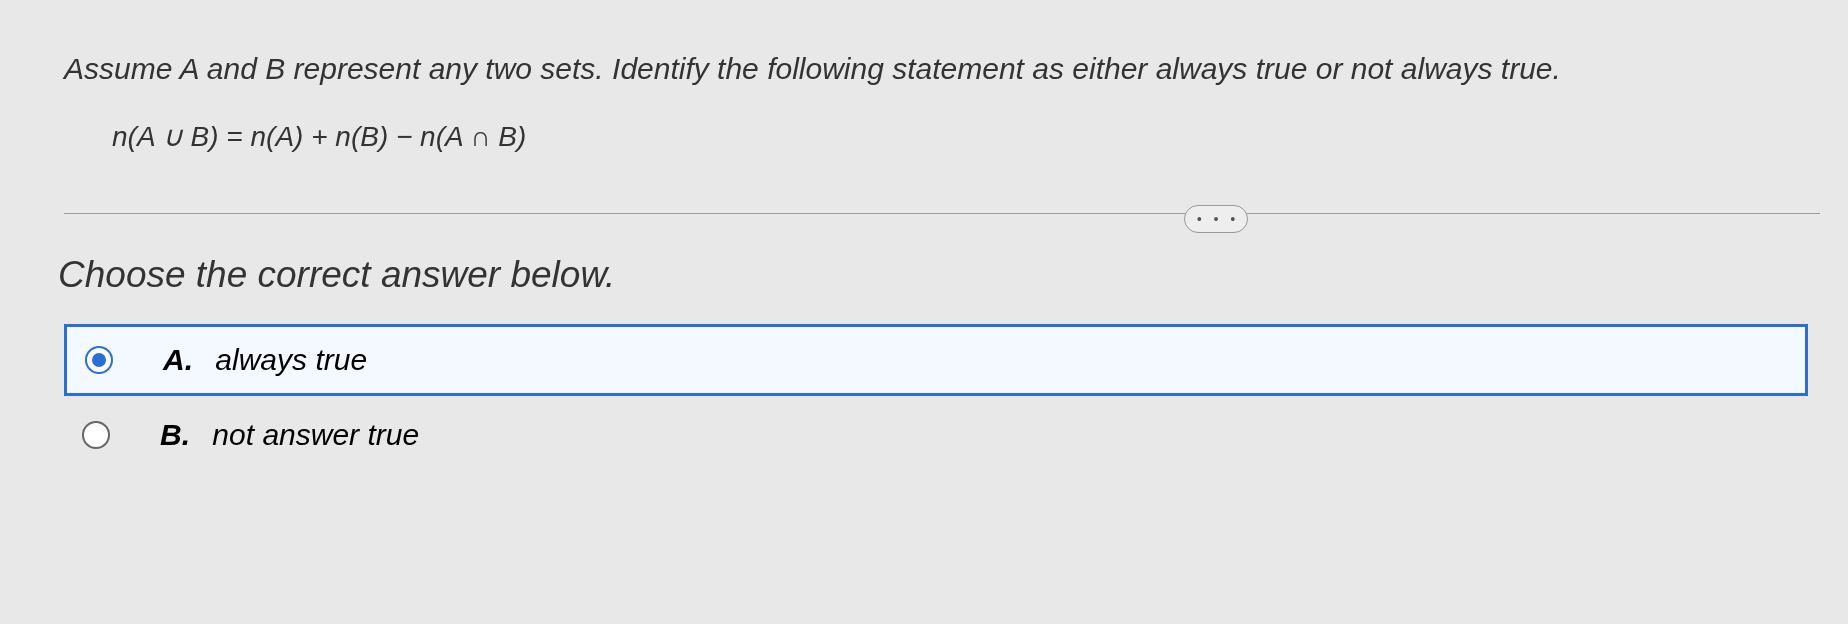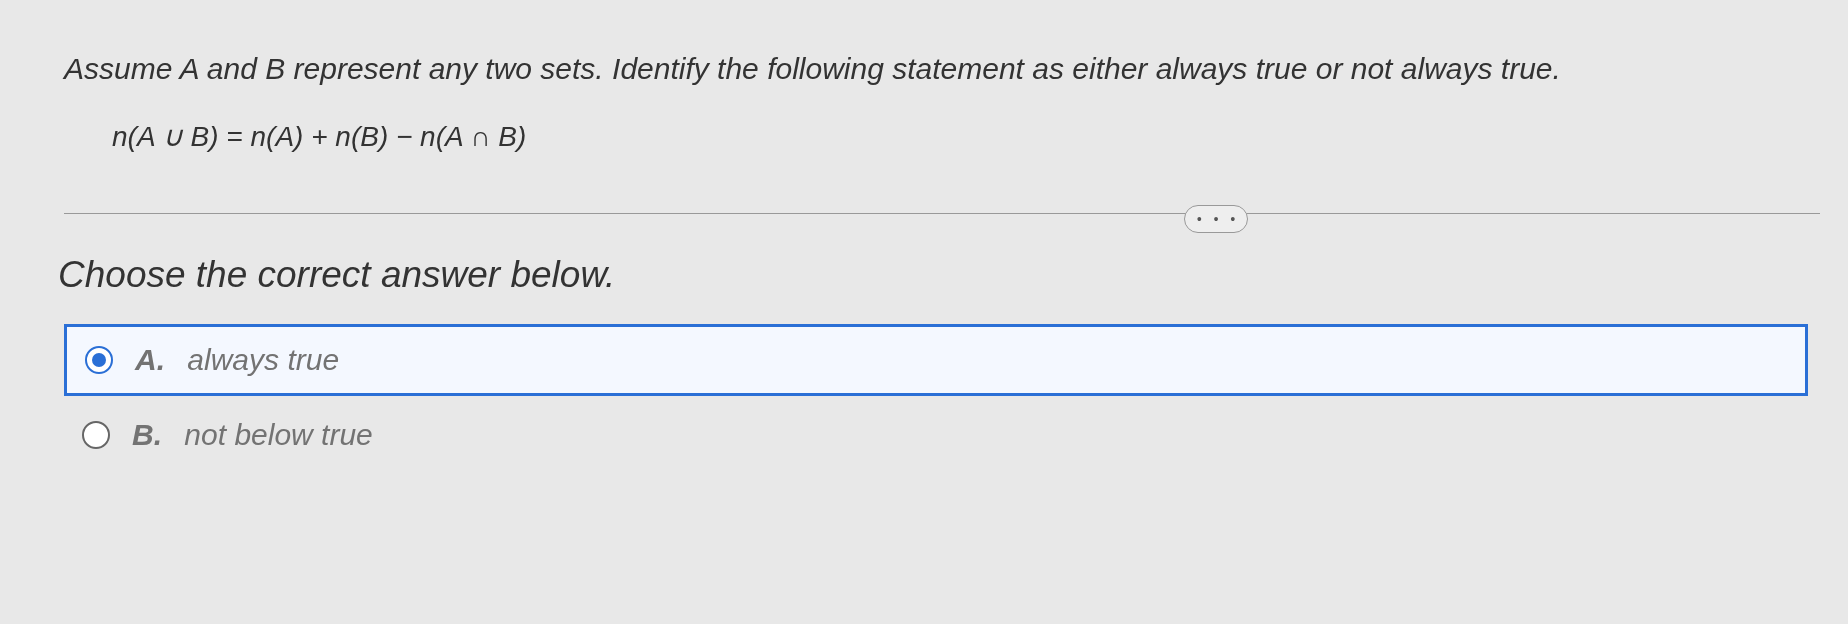--- a/index.html
+++ b/index.html
@@ -61,24 +61,24 @@
     font-size: 37px;
     color: #333;
   }
   .choices {
     margin-top: 28px;
     padding: 0 40px;
   }
   .choice {
     display: flex;
     align-items: center;
-    gap: 4px;
+    gap: 32px;
     padding: 10px 12px;
     font-size: 30px;
-    color: #737373;
+    color: #000000;
   }
   .choice.selected {
     border: 3px solid #2a6fd6;
     background: #f4f8ff;
   }
   .radio {
     width: 28px;
     height: 28px;
     border: 2px solid #666;
     border-radius: 50%;
@@ -125,16 +125,16 @@
     <span class="radio checked"></span>
     <span>
       <span class="choice-label">A.</span>
       <span>always true</span>
     </span>
   </div>
   <div class="choice">
     <span class="radio"></span>
     <span>
       <span class="choice-label">B.</span>
-      <span>not below true</span>
+      <span>not answer true</span>
     </span>
   </div>
 </div>
 
 </body></html>

